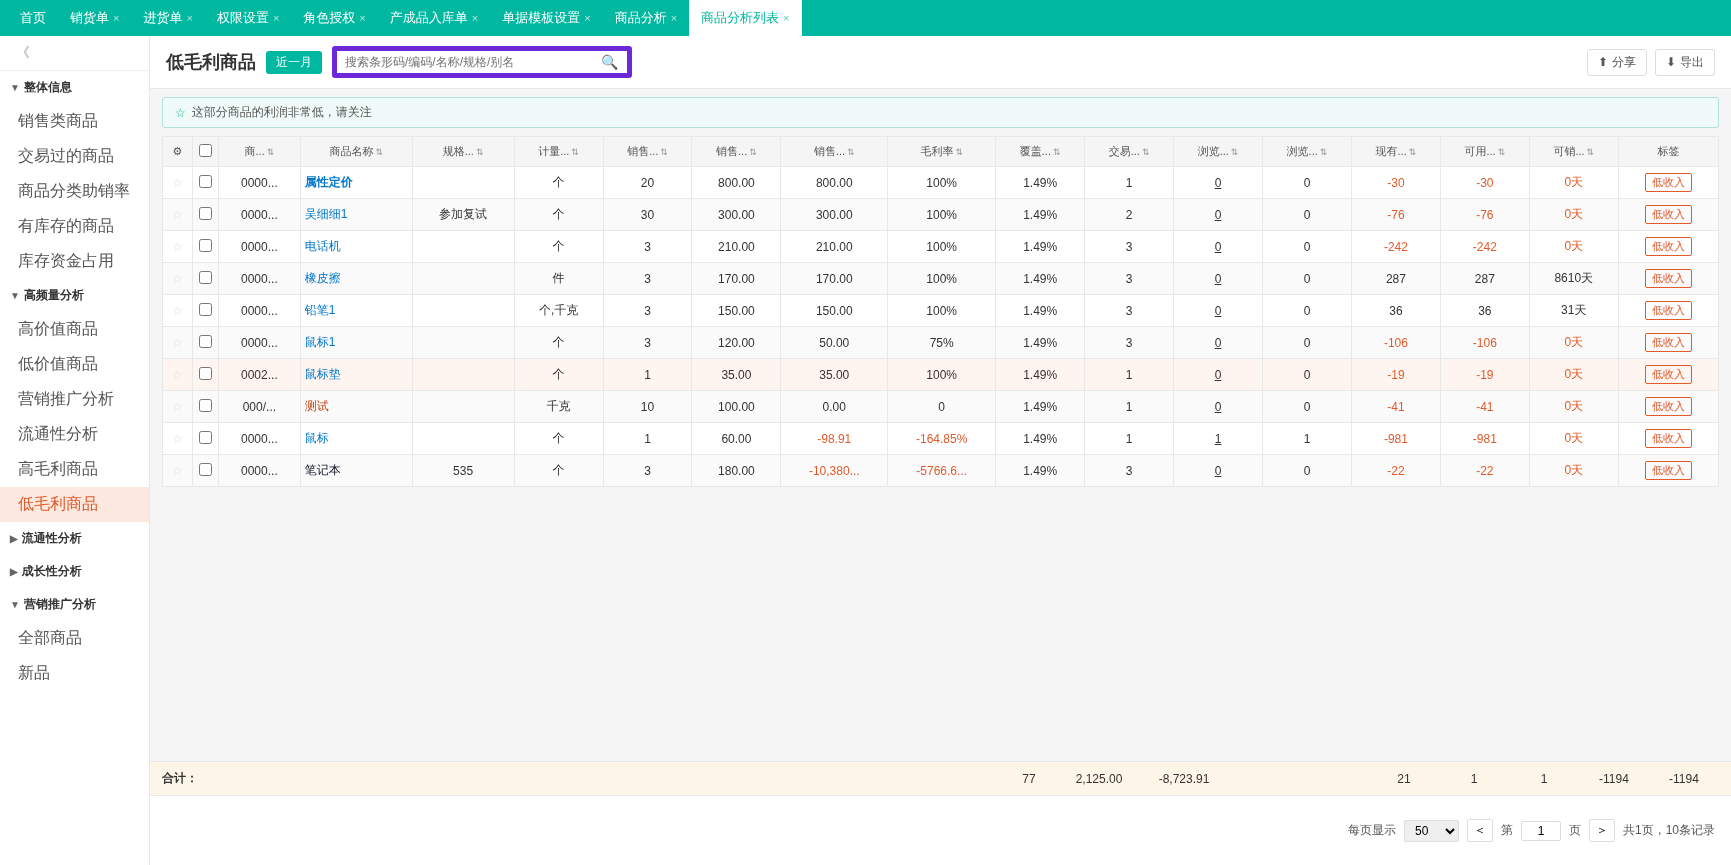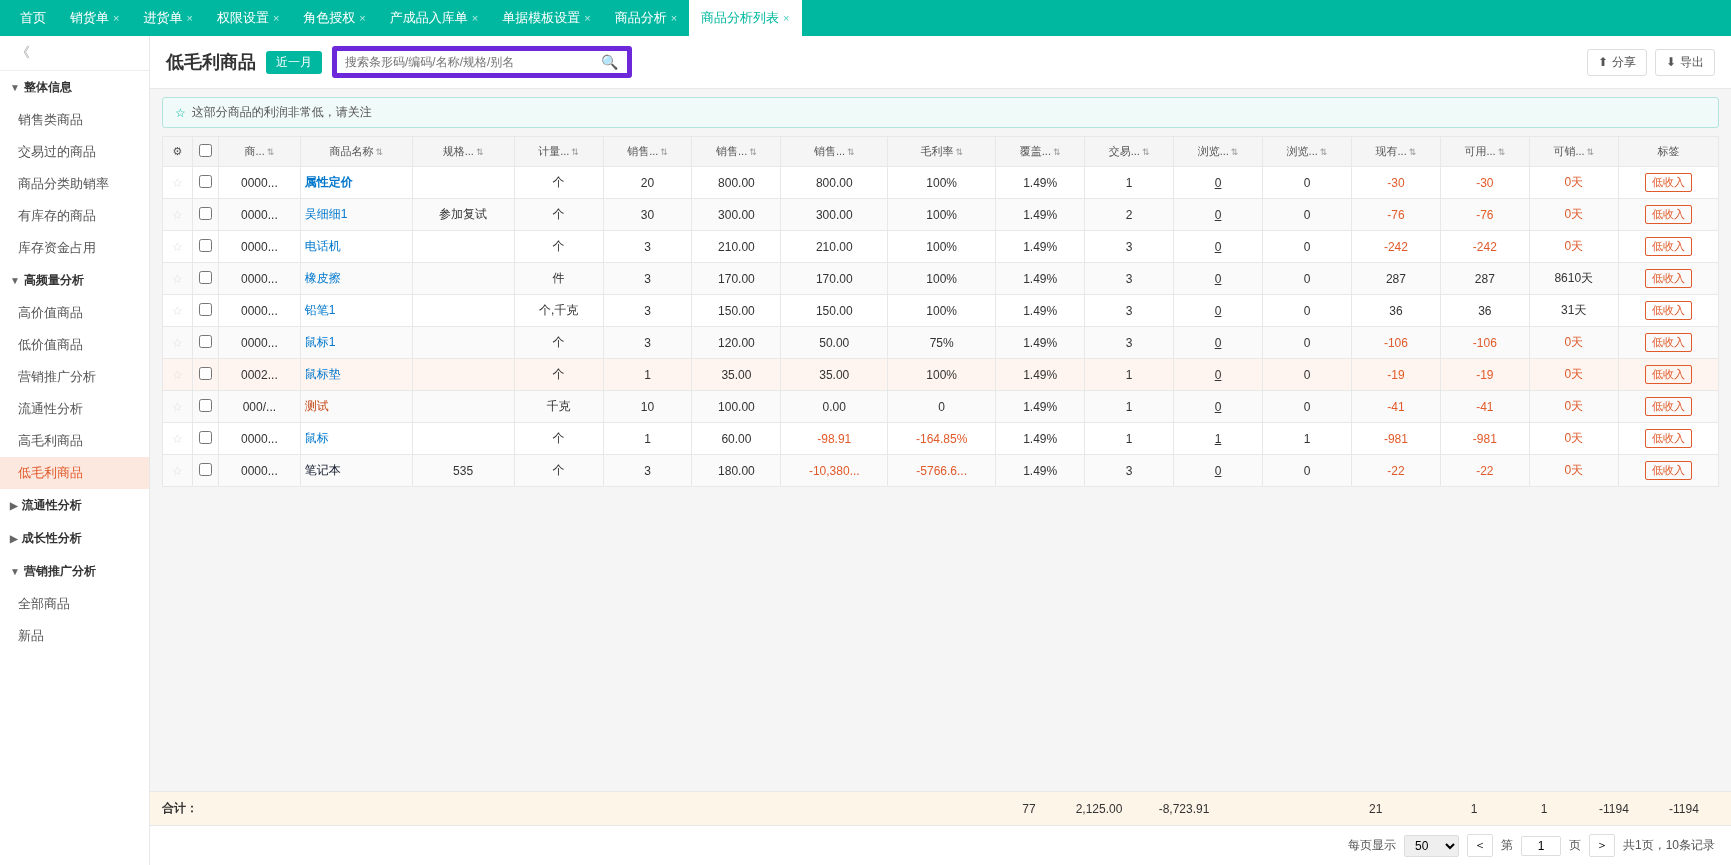--- a/index.html
+++ b/index.html
@@ -42,21 +42,21 @@
       align-items: center;
       padding: 8px 10px;
       font-size: 12px;
       color: #333;
       cursor: pointer;
       font-weight: bold;
     }
     .sidebar-group-header .arrow { margin-right: 4px; font-size: 10px; color: #666; }
     .sidebar-item {
       padding: 7px 10px 7px 18px;
-      font-size: 13px;
+      font-size: 16px;
       color: #555;
       cursor: pointer;
     }
     .sidebar-item.active { background: #fde8e0; color: #e05a2a; }
 
     
     .content-area { flex: 1; display: flex; flex-direction: column; overflow: hidden; }
 
     
     .content-header {
@@ -171,21 +171,21 @@
       align-items: center;
       padding: 8px 12px;
       font-size: 12px;
     }
     .total-bar .label { font-weight: bold; color: #333; margin-right: 20px; }
 
     
     .pagination-bar {
       background: #fff;
       border-top: 1px solid #e8e8e8;
-      padding: 8px 16px;
+      padding: 23px 16px;
       display: flex;
       align-items: center;
       justify-content: flex-end;
       gap: 8px;
       font-size: 12px;
       color: #555;
     }
     .pagination-bar select {
       border: 1px solid #ddd;
       padding: 2px 6px;
@@ -551,21 +551,21 @@
     </div>
 
     <div class="total-bar">
       <span class="label">合计：</span>
       <span style="flex:1"></span>
       <span style="min-width:60px; text-align:center;">77</span>
       <span style="min-width:80px; text-align:center;">2,125.00</span>
       <span style="min-width:90px; text-align:center;">-8,723.91</span>
       <span style="min-width:70px;"></span>
       <span style="min-width:70px;"></span>
-      <span style="min-width:70px; text-align:left;">21</span>
+      <span style="min-width:70px; text-align:center;">21</span>
       <span style="min-width:70px; text-align:center;">1</span>
       <span style="min-width:70px; text-align:center;">1</span>
       <span style="min-width:70px; text-align:center;">-1194</span>
       <span style="min-width:70px; text-align:center;">-1194</span>
     </div>
 
     <div class="pagination-bar">
       <span>每页显示</span>
       <select>
         <option>50</option>

